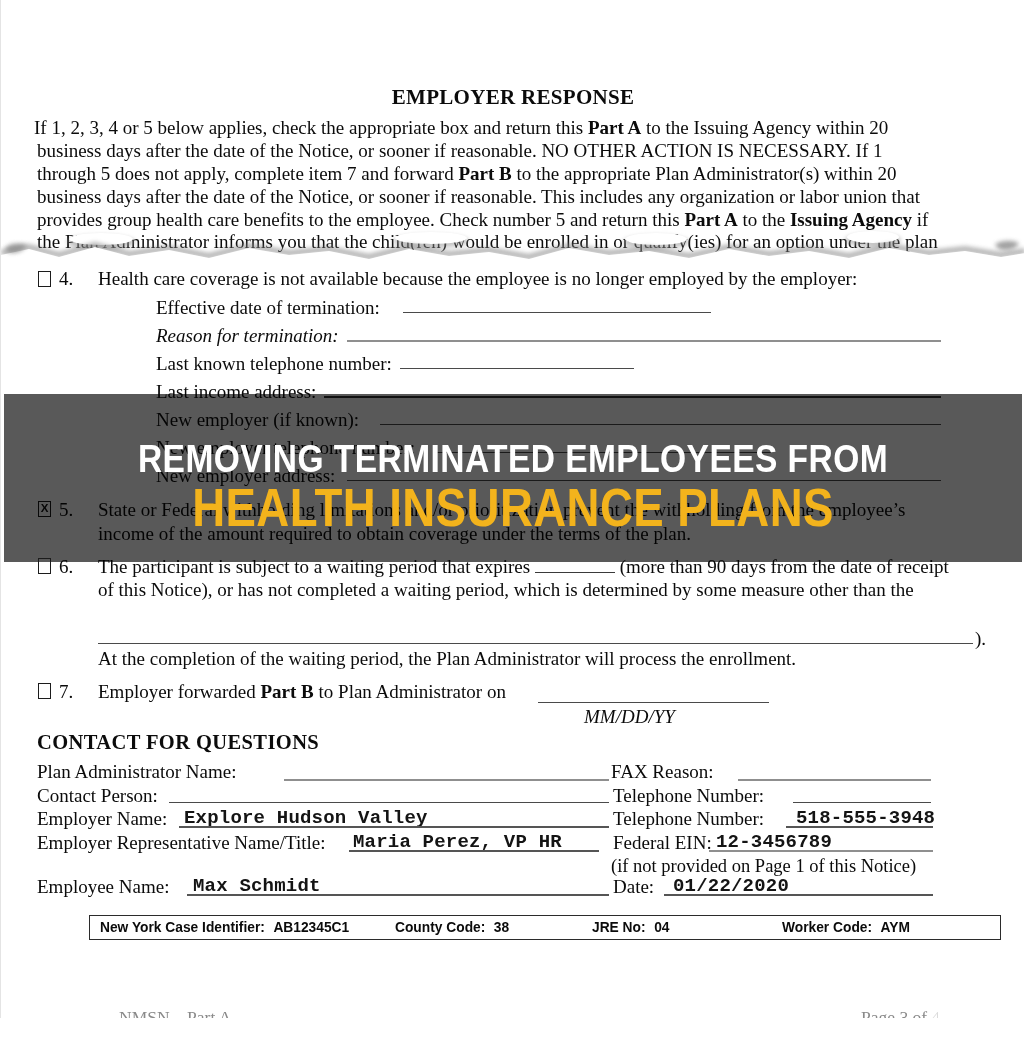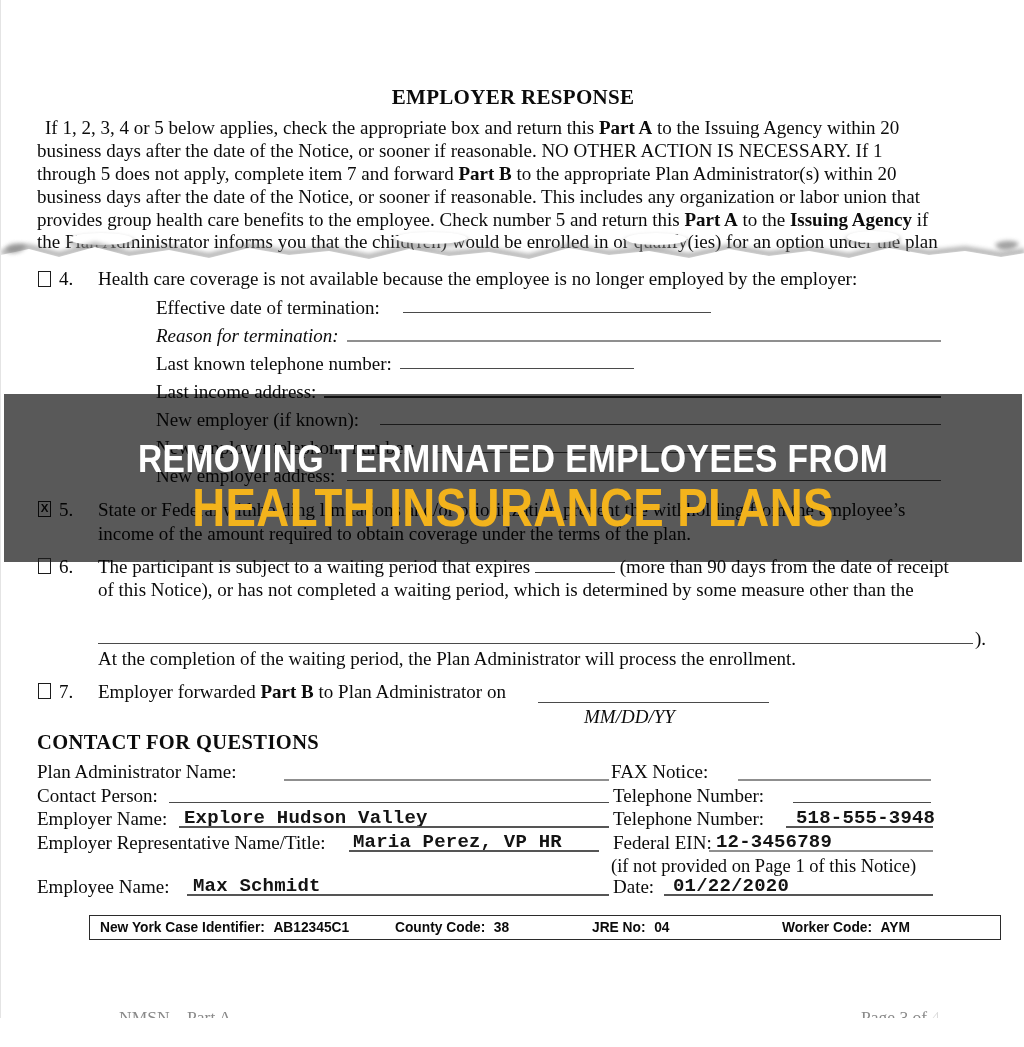--- a/index.html
+++ b/index.html
@@ -42,21 +42,21 @@
   .partial{display:inline-block;width:7px;overflow:hidden;opacity:.3;vertical-align:top;}
   .tearsvg{position:absolute;left:0;top:226px;z-index:3;pointer-events:none;}
 </style>
 </head>
 <body>
 
 <div class="page">
 
   <div class="abs title" style="top:85px;">EMPLOYER RESPONSE</div>
 
-  <div class="abs t19" style="left:44px;top:117px;"><span>If 1, 2, 3, 4 or 5 below applies, check the appropriate box and return this </span><span class="b">Part A</span><span> to the Issuing Agency within 20</span></div>
+  <div class="abs t19" style="left:33px;top:117px;"><span>If 1, 2, 3, 4 or 5 below applies, check the appropriate box and return this </span><span class="b">Part A</span><span> to the Issuing Agency within 20</span></div>
   <div class="abs t19" style="left:36px;top:140px;">business days after the date of the Notice, or sooner if reasonable. NO OTHER ACTION IS NECESSARY. If 1</div>
   <div class="abs t19" style="left:36px;top:163px;"><span>through 5 does not apply, complete item 7 and forward </span><span class="b">Part B</span><span> to the appropriate Plan Administrator(s) within 20</span></div>
   <div class="abs t19" style="left:36px;top:186px;">business days after the date of the Notice, or sooner if reasonable. This includes any organization or labor union that</div>
   <div class="abs t19" style="left:36px;top:209px;"><span>provides group health care benefits to the employee. Check number 5 and return this </span><span class="b">Part A</span><span> to the </span><span class="b">Issuing Agency</span><span> if</span></div>
   <div class="abs t19" style="left:36px;top:231px;">the Plan Administrator informs you that the child(ren) would be enrolled in or qualify(ies) for an option under the plan</div>
 
   <svg class="tearsvg" width="1024" height="50" viewBox="0 0 1024 50">
     <defs>
       <filter id="soft" x="-20%" y="-60%" width="140%" height="260%">
           <feGaussianBlur stdDeviation="2.1"></feGaussianBlur>
@@ -127,21 +127,21 @@
   <span class="cb abs" style="left:37px;top:683px;"></span>
   <span class="abs num" style="left:58px;top:681px;">7.</span>
   <div class="abs t19" style="left:97px;top:681px;"><span>Employer forwarded </span><span class="b">Part B</span><span> to Plan Administrator on</span></div>
   <div class="ul" style="left:537px;top:702px;width:231px;"></div>
   <div class="abs t19" style="left:583px;top:706px;font-style:italic;">MM/DD/YY</div>
 
   <div class="abs b" style="left:36px;top:731px;font-size:20.5px;letter-spacing:.4px;">CONTACT FOR QUESTIONS</div>
 
   <div class="abs t19" style="left:36px;top:761px;">Plan Administrator Name:</div>
   <div class="ul gray" style="left:283px;top:779px;width:325px;"></div>
-  <div class="abs t19" style="left:610px;top:761px;">FAX Notice:</div>
+  <div class="abs t19" style="left:610px;top:761px;">FAX Reason:</div>
   <div class="ul gray" style="left:737px;top:779px;width:193px;"></div>
 
   <div class="abs t19" style="left:36px;top:785px;">Contact Person:</div>
   <div class="ul" style="left:168px;top:802px;width:440px;"></div>
   <div class="abs t19" style="left:612px;top:785px;">Telephone Number:</div>
   <div class="ul" style="left:792px;top:802px;width:138px;"></div>
 
   <div class="abs t19" style="left:36px;top:808px;">Employer Name:</div>
   <div class="abs fill" style="left:183px;top:807px;">Explore Hudson Valley</div>
   <div class="ul dark2" style="left:178px;top:826px;width:430px;"></div>

